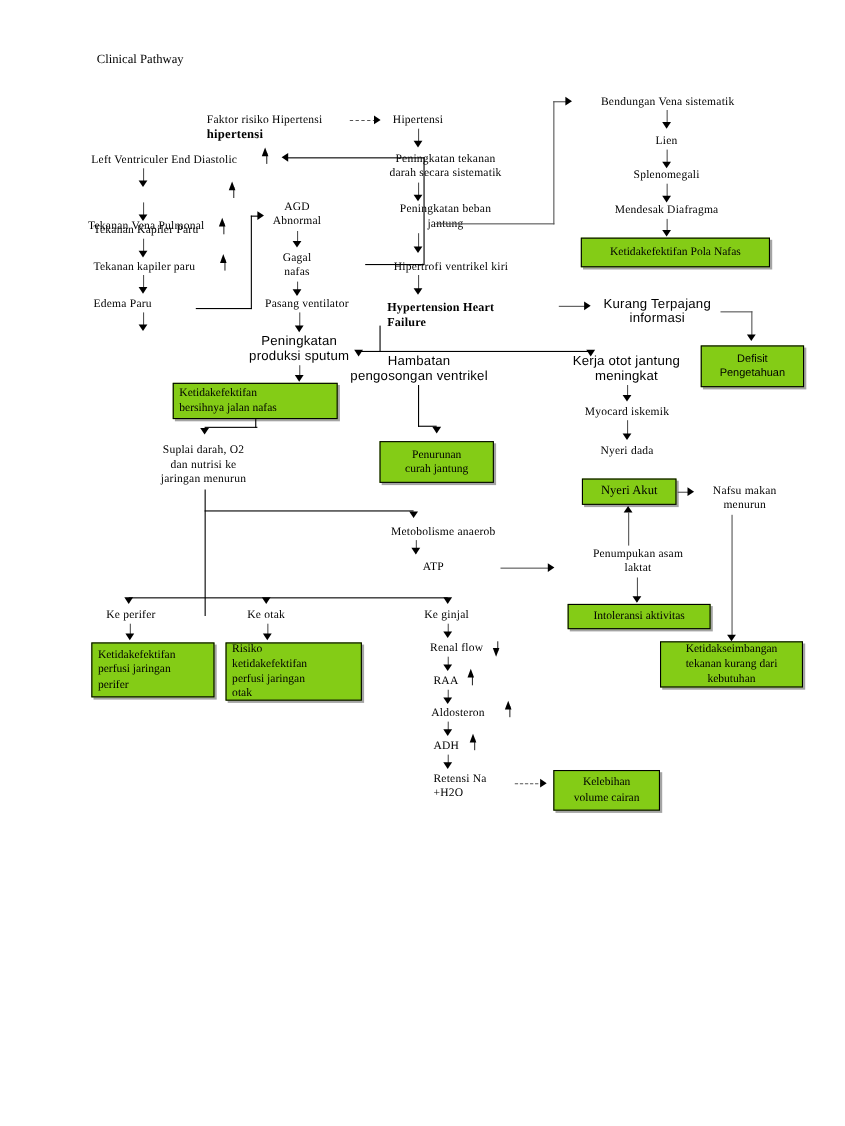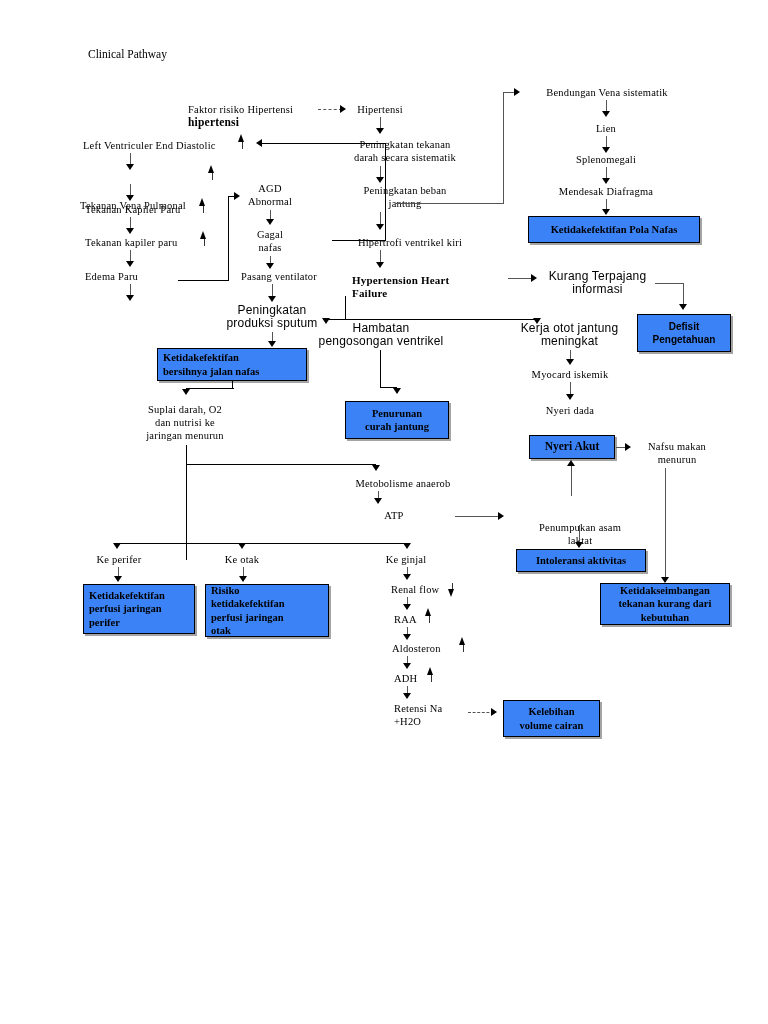--- a/index.html
+++ b/index.html
@@ -25,23 +25,23 @@
   }
   .node.left{text-align:left;}
   .node.sans{font-family:"Liberation Sans", sans-serif;font-size:12px;line-height:13px;}
   .node.bold{font-weight:bold;}
 
   
   .box{
     position:absolute;
     border:1.4px solid #000;
     box-shadow:2px 2px 0 rgba(90,90,90,.55);
-    background:#3b82f6;
+    background:#84cc16;
     font-family:"Liberation Serif", serif;
-    font-weight:bold;
+    font-weight:normal;
     font-size:10.5px;
     line-height:13.5px;
     display:flex;
     align-items:center;
     box-sizing:border-box;
     padding:3px 5px;
     white-space:pre-line;
   }
   .box.center{justify-content:center;text-align:center;}
   .box.leftal{justify-content:flex-start;text-align:left;}
@@ -281,21 +281,21 @@
   <div class="node" style="left:332px;top:477px;width:142px;">Metobolisme anaerob</div>
 
   <div class="vline" style="left:378px;top:491px;height:12px;"></div>
   <div class="ar down" style="left:374px;top:498px;"></div>
 
   <div class="node" style="left:368px;top:509px;width:52px;">ATP</div>
 
   <div class="hline" style="left:455px;top:516px;width:45px;"></div>
   <div class="ar right" style="left:498px;top:512px;"></div>
 
-  <div class="node" style="left:518px;top:497px;width:124px;margin-top:24px;">Penumpukan asam
+  <div class="node" style="left:518px;top:497px;width:124px;">Penumpukan asam
 laktat</div>
 
   <div class="vline" style="left:579px;top:525px;height:22px;"></div>
   <div class="ar down" style="left:575px;top:542px;"></div>
 
   <div class="box center" style="left:516px;top:549px;width:130px;height:23px;">Intoleransi aktivitas</div>
 
   <div class="hline dark" style="left:117px;top:543px;width:290px;"></div>
   <div class="ar down" style="left:113px;top:543px;"></div>
   <div class="ar down" style="left:238px;top:543px;"></div>

